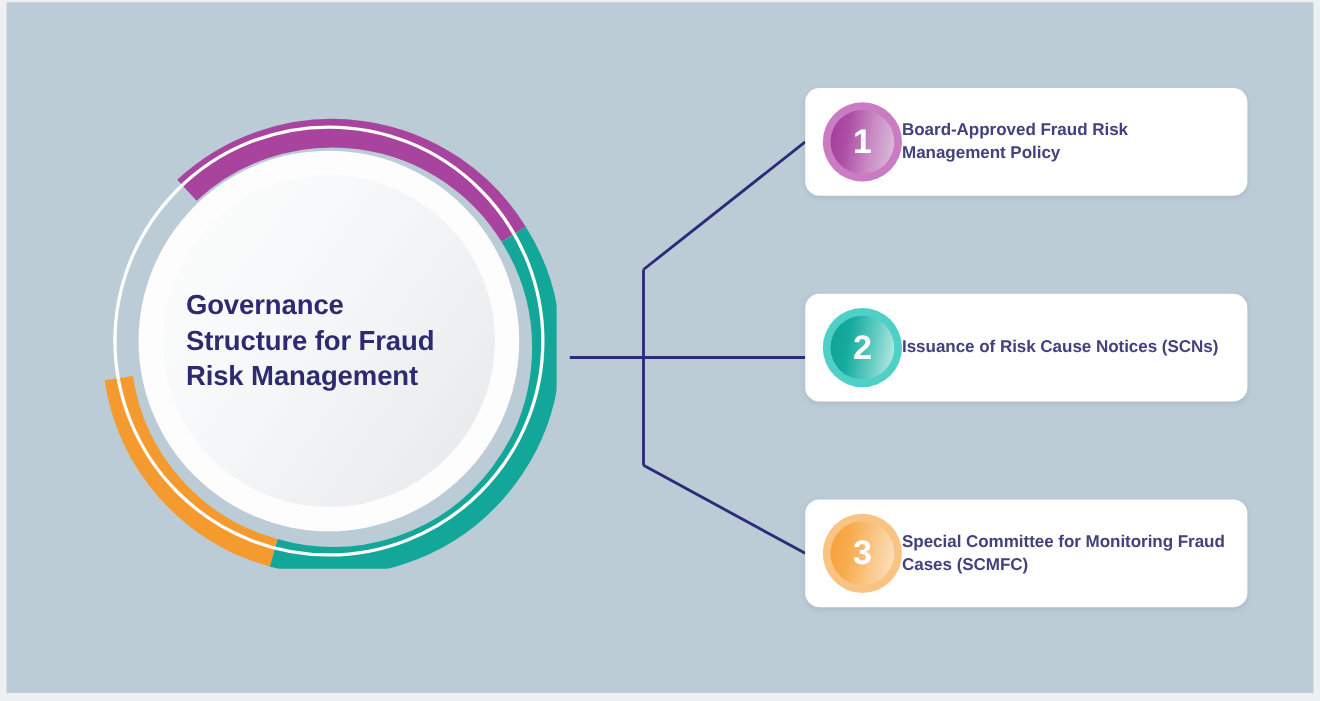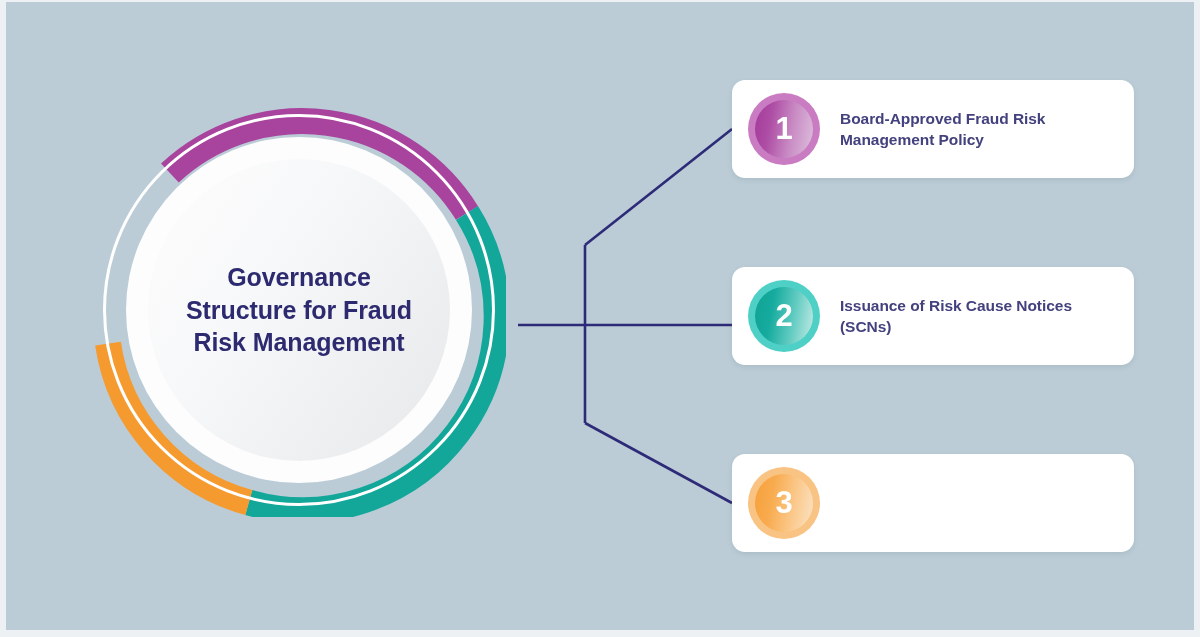--- a/index.html
+++ b/index.html
@@ -81,21 +81,20 @@
     width: 302px;
     height: 302px;
     border-radius: 50%;
     background: linear-gradient(125deg, #fdfdfd 0%, #f7f8f9 38%, #e6e8ea 100%);
     display: flex;
     align-items: center;
     justify-content: center;
   }
 
   #donut-title {
-    text-align: center;
     color: #2d2a70;
     font-size: 25px;
     font-weight: bold;
     line-height: 1.30;
     letter-spacing: -0.1px;
     width: 260px;
   }
 
   
   #connectors-svg {
@@ -164,21 +163,20 @@
   #badge-2 .badge-inner {
     background: linear-gradient(100deg, #11a294 0%, #15ab9e 30%, #63ccc2 65%, #c6ebe6 100%);
   }
 
   #badge-3 { background: #f9c383; }
   #badge-3 .badge-inner {
     background: linear-gradient(100deg, #f6a03a 0%, #f8ab4e 30%, #fbc98c 66%, #fae3c5 100%);
   }
 
   .card-text {
-    margin-left: 20px;
     margin-right: 16px;
     color: #43417e;
     font-size: 15.5px;
     font-weight: bold;
     line-height: 1.38;
     letter-spacing: -0.05px;
   }
 </style>
 </head>
 <body>
@@ -232,16 +230,17 @@
         <span class="badge-num">2</span>
       </div>
       <div class="card-text">Issuance of Risk Cause Notices (SCNs)</div>
     </div>
 
     <div class="card" id="card-3">
       <div class="badge" id="badge-3">
         <div class="badge-inner"></div>
         <span class="badge-num">3</span>
       </div>
+      <div class="card-text">Special Committee for Monitoring Fraud Cases (SCMFC)</div>
     </div>
 
   </div>
 </div>
 
 </body></html>

